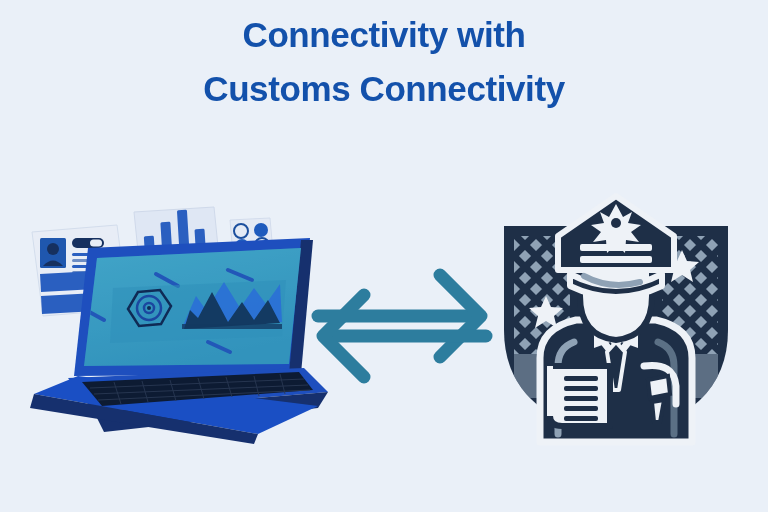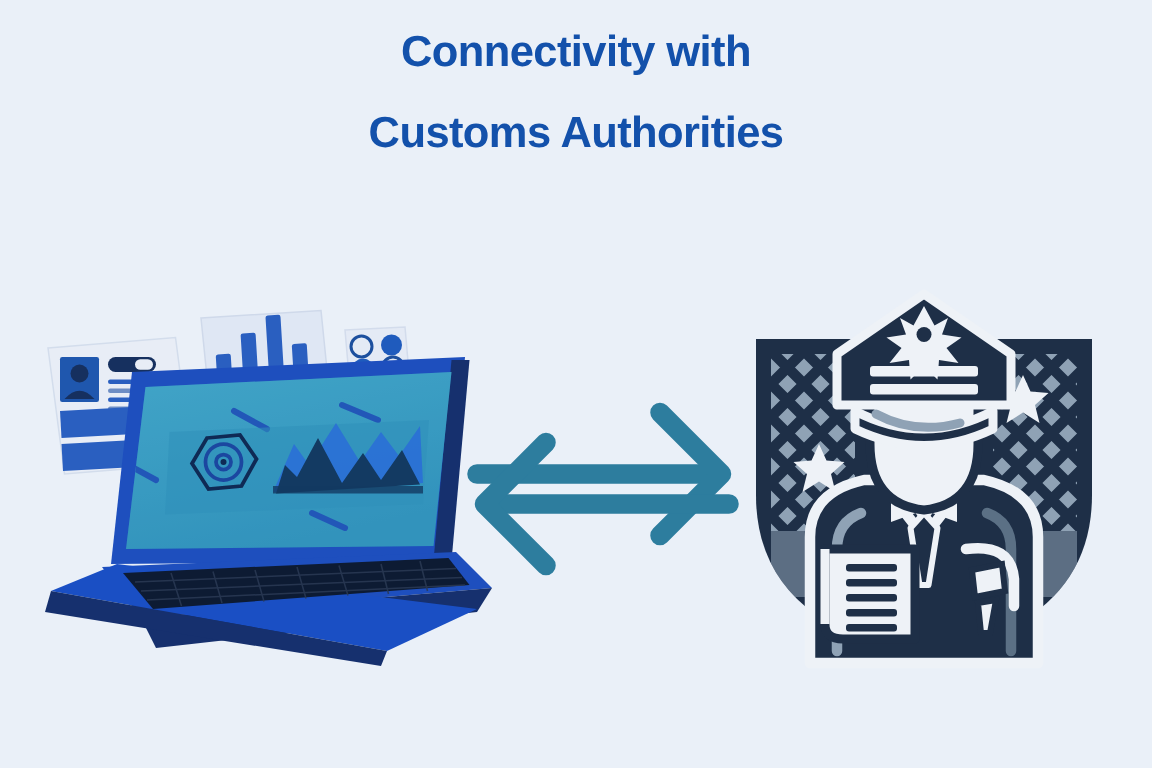--- a/index.html
+++ b/index.html
@@ -24,21 +24,21 @@
     left: 0;
     top: 8px;
     width: 768px;
     text-align: center;
     user-select: none;
   }
   .title-line {
     display: block;
     color: #1351ab;
     font-weight: 700;
-    font-size: 29px;
+    font-size: 35px;
     line-height: 54px;
     letter-spacing: -0.4px;
     font-family: "Liberation Sans", sans-serif;
   }
   .illus {
     position: absolute;
   }
   #laptop-illustration {
     left: 18px;
     top: 196px;
@@ -59,21 +59,21 @@
   }
   svg { display: block; overflow: visible; }
 </style>
 </head>
 <body>
 
 <div id="canvas">
 
   <div class="title-block">
     <span class="title-line">Connectivity with</span>
-    <span class="title-line">Customs Authorities</span>
+    <span class="title-line">Customs Connectivity</span>
   </div>
 
   <div class="illus" id="laptop-illustration">
     <svg viewBox="0 0 320 250" width="320" height="250" xmlns="http://www.w3.org/2000/svg">
       <defs>
         <linearGradient id="screenGrad" x1="0" y1="0" x2="0.4" y2="1">
           <stop offset="0%" stop-color="#43a6c9"></stop>
           <stop offset="100%" stop-color="#2f8fba"></stop>
         </linearGradient>
         <clipPath id="screenClip">

